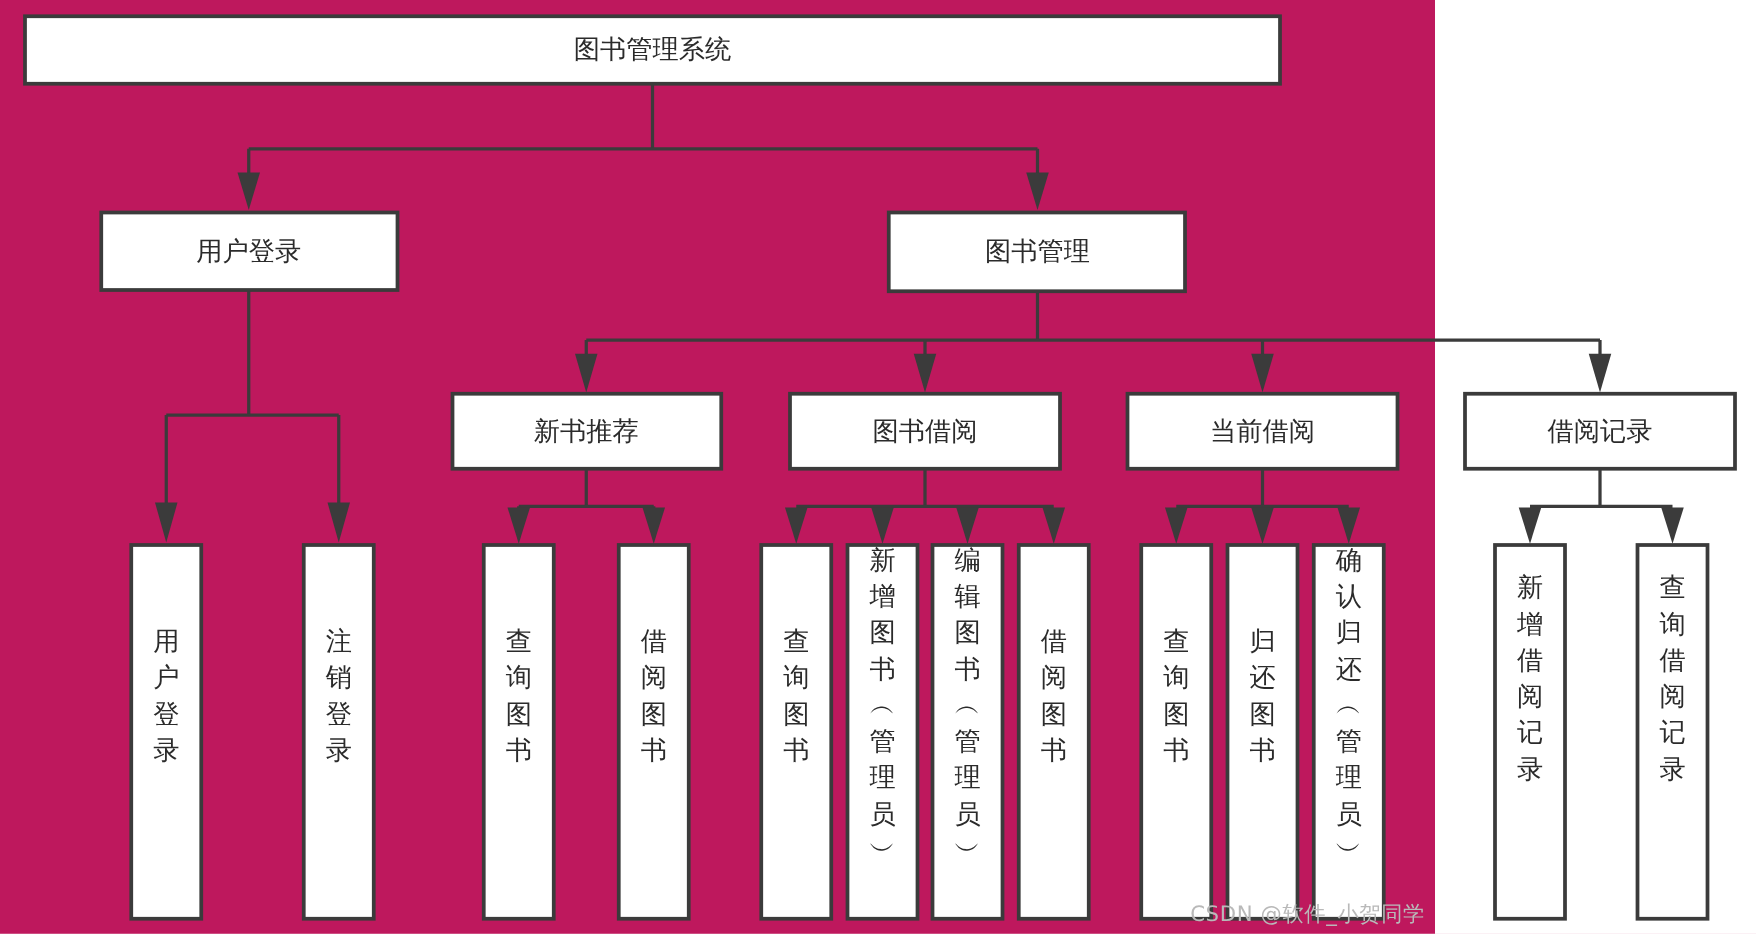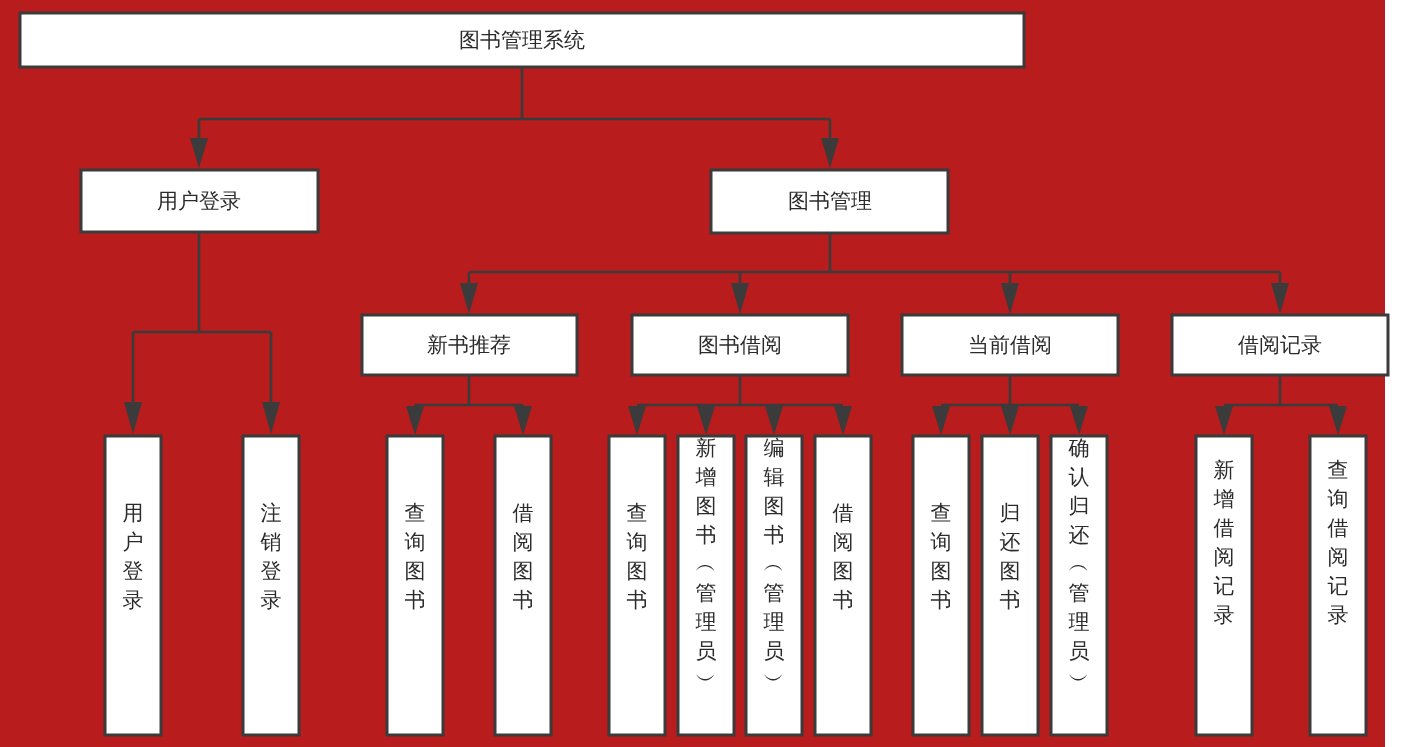--- a/index.html
+++ b/index.html
@@ -9,23 +9,23 @@
     background: #ffffff;
   }
   body {
     width: 1405px;
     height: 747px;
     overflow: hidden;
     font-family: "DejaVu Sans", "Liberation Sans", sans-serif;
   }
   #diagram-root {
     position: relative;
-    width: 1385px;
+    width: 1148px;
     height: 747px;
-    background: #b91c1c;
+    background: #be185d;
   }
   svg#tree-svg {
     display: block;
     width: 1405px;
     height: 747px;
   }
   .node-rect {
     fill: #ffffff;
     stroke: #3b3b3b;
     stroke-width: 3;
@@ -218,13 +218,14 @@
       <rect class="node-rect" x="1196" y="436" width="56" height="299"></rect>
       <text class="node-label-vertical" x="1224" y="477"><tspan x="1224" y="477">新</tspan><tspan x="1224" y="506">增</tspan><tspan x="1224" y="535">借</tspan><tspan x="1224" y="564">阅</tspan><tspan x="1224" y="593">记</tspan><tspan x="1224" y="622">录</tspan></text>
     </g>
     <g>
       <rect class="node-rect" x="1310" y="436" width="56" height="299"></rect>
       <text class="node-label-vertical" x="1338" y="477"><tspan x="1338" y="477">查</tspan><tspan x="1338" y="506">询</tspan><tspan x="1338" y="535">借</tspan><tspan x="1338" y="564">阅</tspan><tspan x="1338" y="593">记</tspan><tspan x="1338" y="622">录</tspan></text>
     </g>
 
   </svg>
 
+  <div class="watermark">CSDN @软件_小贺同学</div>
 </div>
 
 </body></html>

